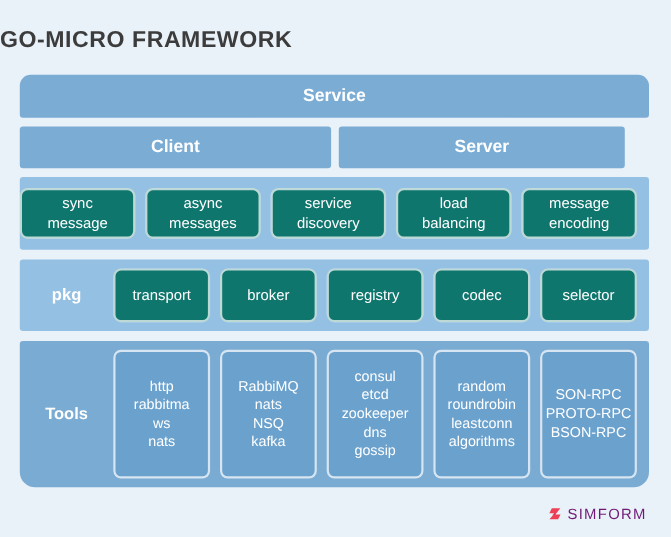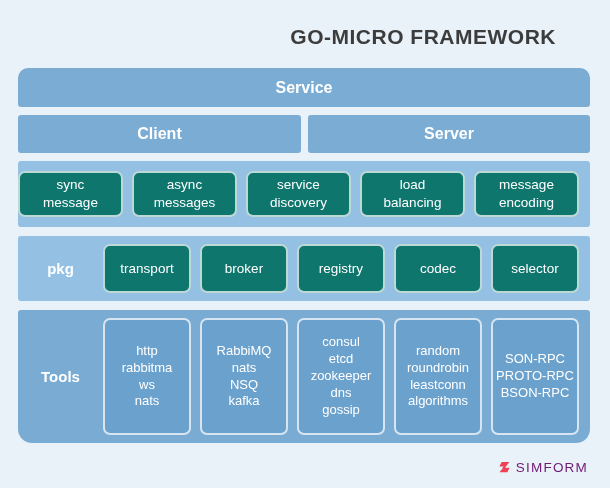--- a/index.html
+++ b/index.html
@@ -4,31 +4,31 @@
 <style>
   html,body{margin:0;padding:0;}
   body{
     width:610px;height:488px;position:relative;overflow:hidden;
     background:#e9f1f9;
     font-family:"Liberation Sans", sans-serif;
     -webkit-font-smoothing:antialiased;
   }
   .title{
     position:absolute;top:25px;left:0;width:546px;
-    text-align:right;font-size:21px;font-weight:bold;
-    color:#3c3c3c;letter-spacing:.5px;padding-left:10px;
+    text-align:left;font-size:21px;font-weight:bold;
+    color:#3c3c3c;letter-spacing:.5px;
   }
   .bar{
     position:absolute;background:#7bacd4;color:#fff;
     display:flex;align-items:center;justify-content:center;
     font-size:16px;font-weight:bold;border-radius:3px;
   }
   .bar.service{left:18px;top:68px;width:572px;height:39px;border-radius:10px 10px 3px 3px;}
   .bar.client{left:18px;top:115px;width:283px;height:38px;}
-  .bar.server{left:308px;top:115px;width:282px;height:38px;}
+  .bar.server{left:308px;top:115px;width:260px;height:38px;}
   .strip{
     position:absolute;left:18px;width:572px;border-radius:3px;
     display:flex;align-items:center;
   }
   .strip-light{background:#93c0e3;}
   .strip-mid{background:#7aabd2;}
   .strip.type{top:161px;height:66px;}
   .strip.pkg{top:236px;height:65px;}
   .strip.tools{top:310px;height:133px;border-radius:3px 3px 14px 14px;}
   .row-label{

